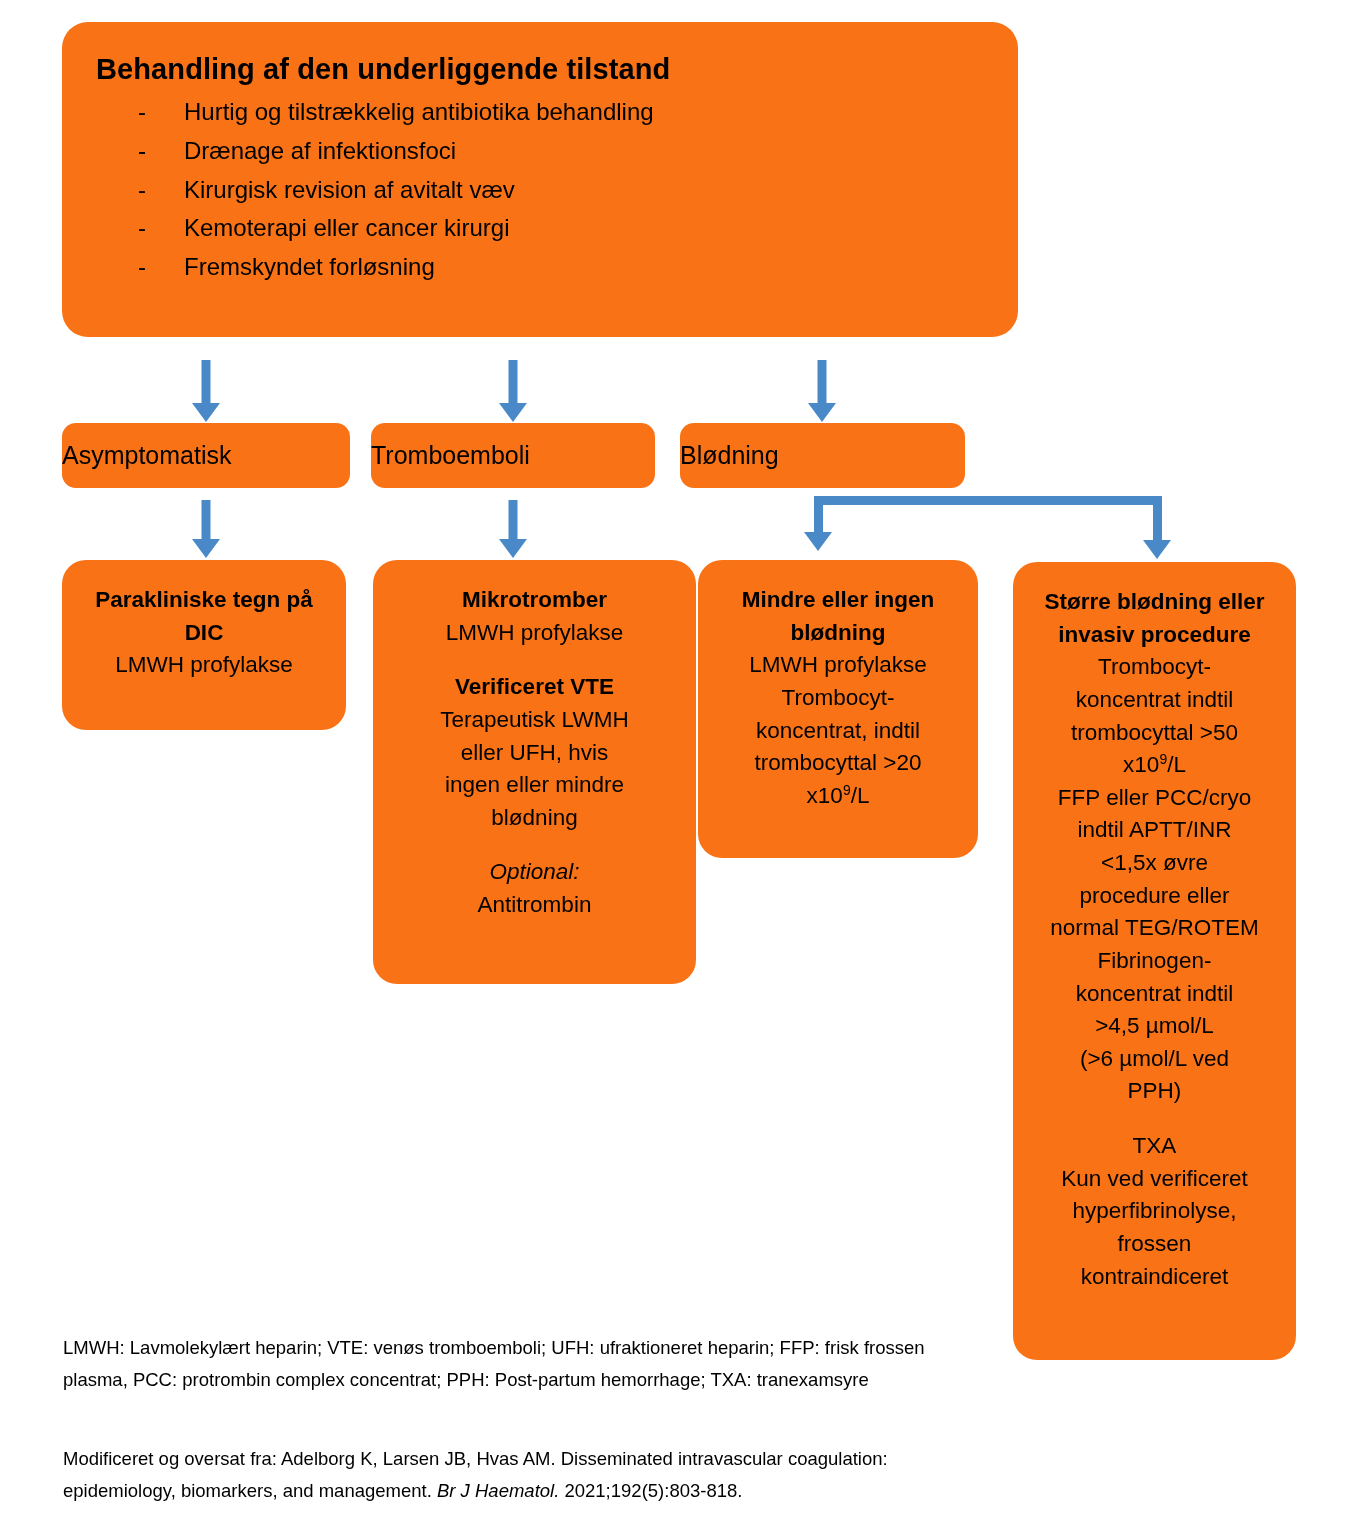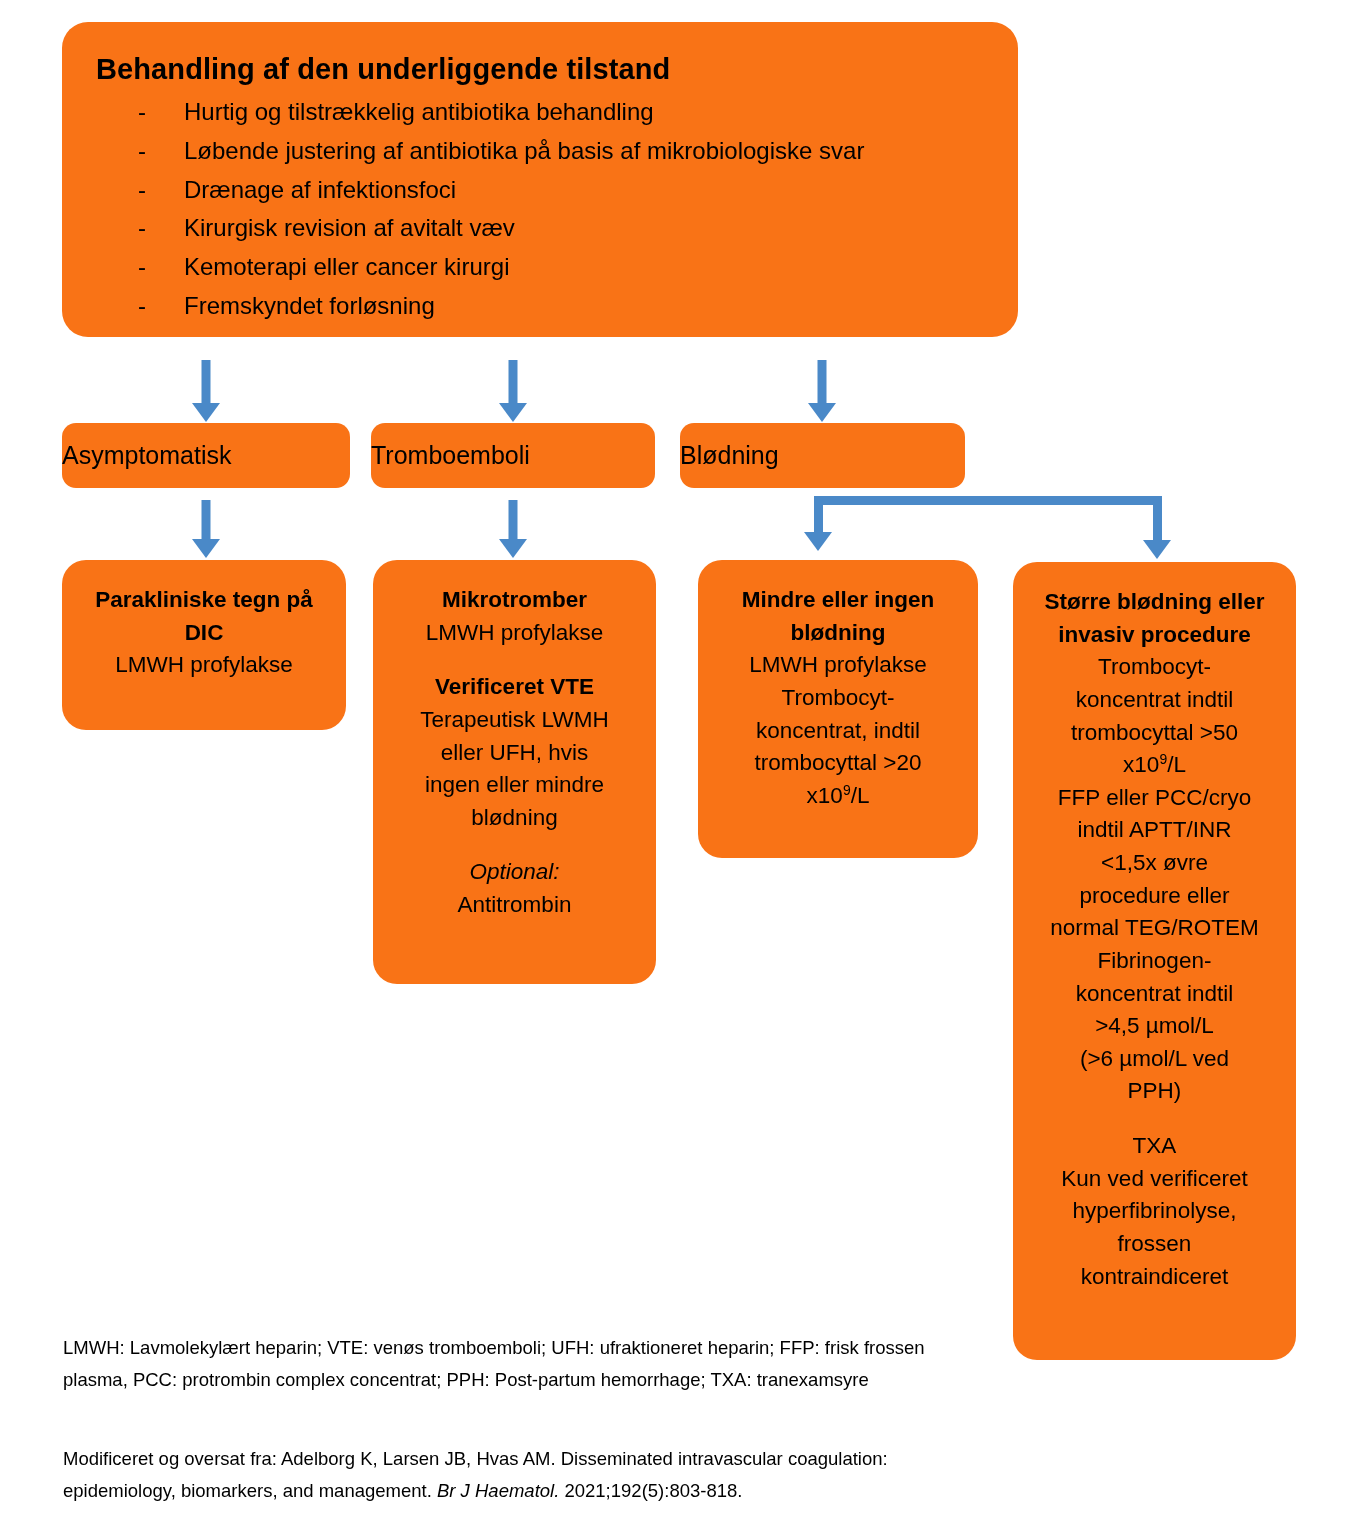--- a/index.html
+++ b/index.html
@@ -61,21 +61,21 @@
     line-height:1.45;
     padding:24px 16px;
     border-radius:24px;
   }
   .detail b{font-weight:700;}
   .detail .it{font-style:italic;}
   .detail sup{font-size:0.62em;vertical-align:super;line-height:0;}
   .detail .gap{display:block;height:22px;}
 
   #box-parakliniske{left:62px;top:560px;width:284px;height:170px;}
-  #box-mikrotromber{left:373px;top:560px;width:283px;height:424px;}
+  #box-mikrotromber{left:373px;top:560px;width:323px;height:424px;}
   #box-mindre{left:698px;top:560px;width:280px;height:298px;}
   #box-storre{left:1013px;top:562px;width:283px;height:798px;}
 
   
   .arrow-v{position:absolute;}
   .arrow-v .stem{
     position:absolute;left:50%;top:0;transform:translateX(-50%);
     width:9px;background:#4a89c8;
   }
   .arrow-v .head{
@@ -117,21 +117,20 @@
 
   <div class="box round-lg" id="box-treatment">
     <div class="title">Behandling af den underliggende tilstand</div>
     <ul>
       <li>
         <span class="dash">-</span>
         <span>Hurtig og tilstrækkelig antibiotika behandling</span>
       </li>
       <li>
         <span class="dash">-</span>
-        <span>Løbende justering af antibiotika på basis af mikrobiologiske svar</span>
       </li>
       <li>
         <span class="dash">-</span>
         <span>Drænage af infektionsfoci</span>
       </li>
       <li>
         <span class="dash">-</span>
         <span>Kirurgisk revision af avitalt væv</span>
       </li>
       <li>

